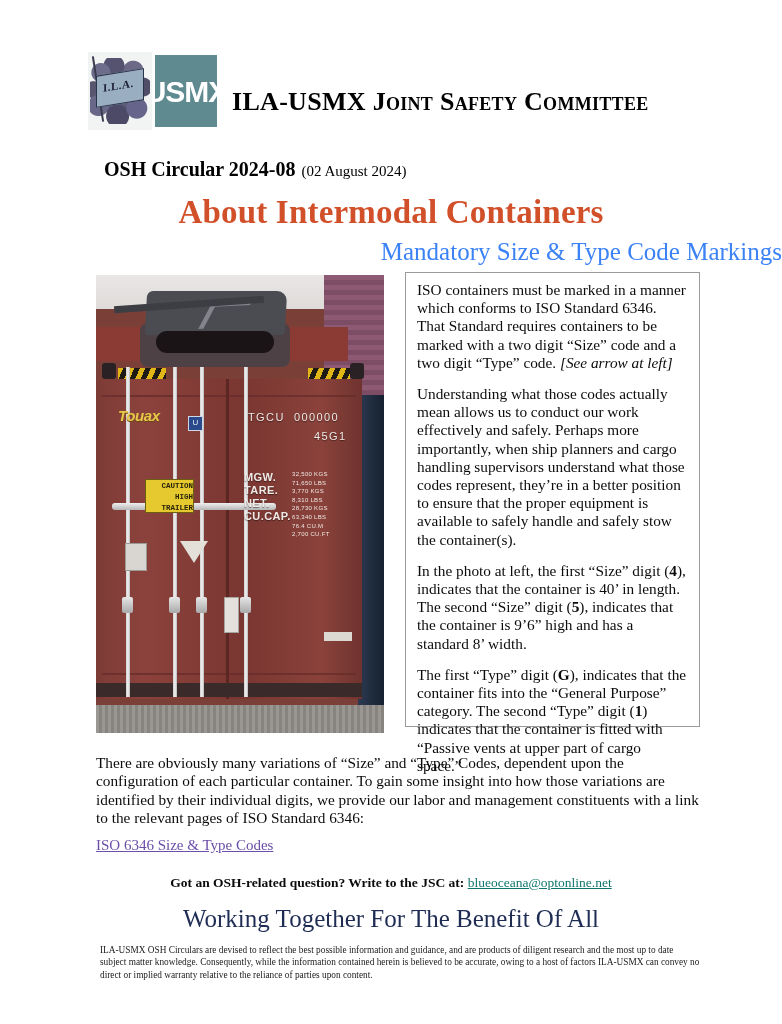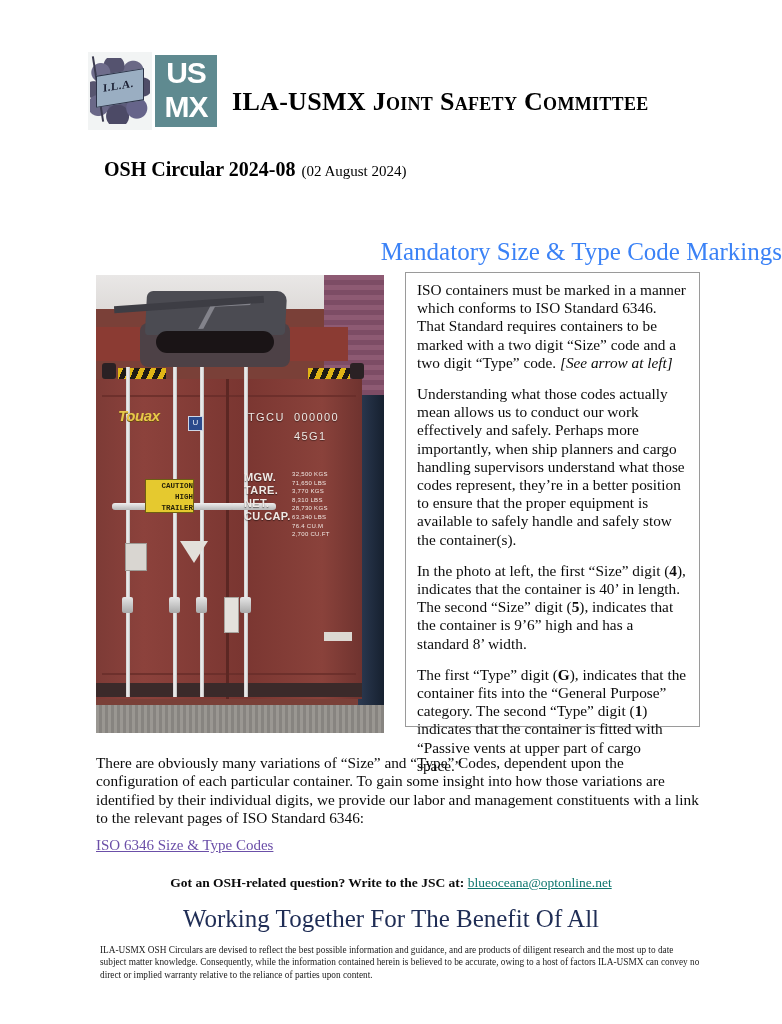--- a/index.html
+++ b/index.html
@@ -86,22 +86,23 @@
     background: #5f8a90;
     border: 3px solid #ffffff;
     box-sizing: border-box;
     color: #ffffff;
     font-family: "Liberation Sans", sans-serif;
     font-weight: bold;
     font-size: 30px;
     line-height: 34px;
     letter-spacing: -1px;
     display: flex;
-    flex-direction: column;
+    flex-direction: row;
     align-items: center;
+    justify-content: center;
     padding-top: 1px;
   }
   .logo-usmx div { display: block; }
 
   .org-title {
     position: absolute;
     left: 232px; top: 35px;
     font-family: "Liberation Serif", serif;
     font-weight: bold;
     font-size: 26px;
@@ -419,20 +420,21 @@
       </div>
     </div>
 
     <div class="org-title">ILA-USMX Joint Safety Committee</div>
   </div>
 
   <div class="circular-line">
     <span class="num">OSH Circular 2024-08</span><span class="date">(02 August 2024)</span>
   </div>
 
+  <div class="doc-title">About Intermodal Containers</div>
   <div class="doc-subtitle">Mandatory Size &amp; Type Code Markings</div>
 
   <div class="photo">
     <div class="ph-sky"></div>
     <div class="ph-neighbor"></div>
     <div class="ph-neighbor-r"></div>
 
     <div class="ph-toprail"></div>
     <div class="ph-toprail-dark"></div>
     <div class="ph-spreader"></div>
@@ -463,21 +465,21 @@
     <div class="ph-keeper" style="left:100px;top:322px"></div>
     <div class="ph-keeper" style="left:144px;top:322px"></div>
 
     <div class="ph-touax">Touax</div>
     <div class="ph-placard">U</div>
 
     <div class="ph-marks">
       <div>
         <span class="owner">TGCU</span><span>000000</span>
       </div>
-      <div style="padding-left:46px">
+      <div style="padding-left:66px">
         <span>45G1</span>
       </div>
     </div>
 
     <div class="ph-caution">
       <div>CAUTION</div>
       <div>HIGH</div>
       <div>TRAILER</div>
     </div>
 

